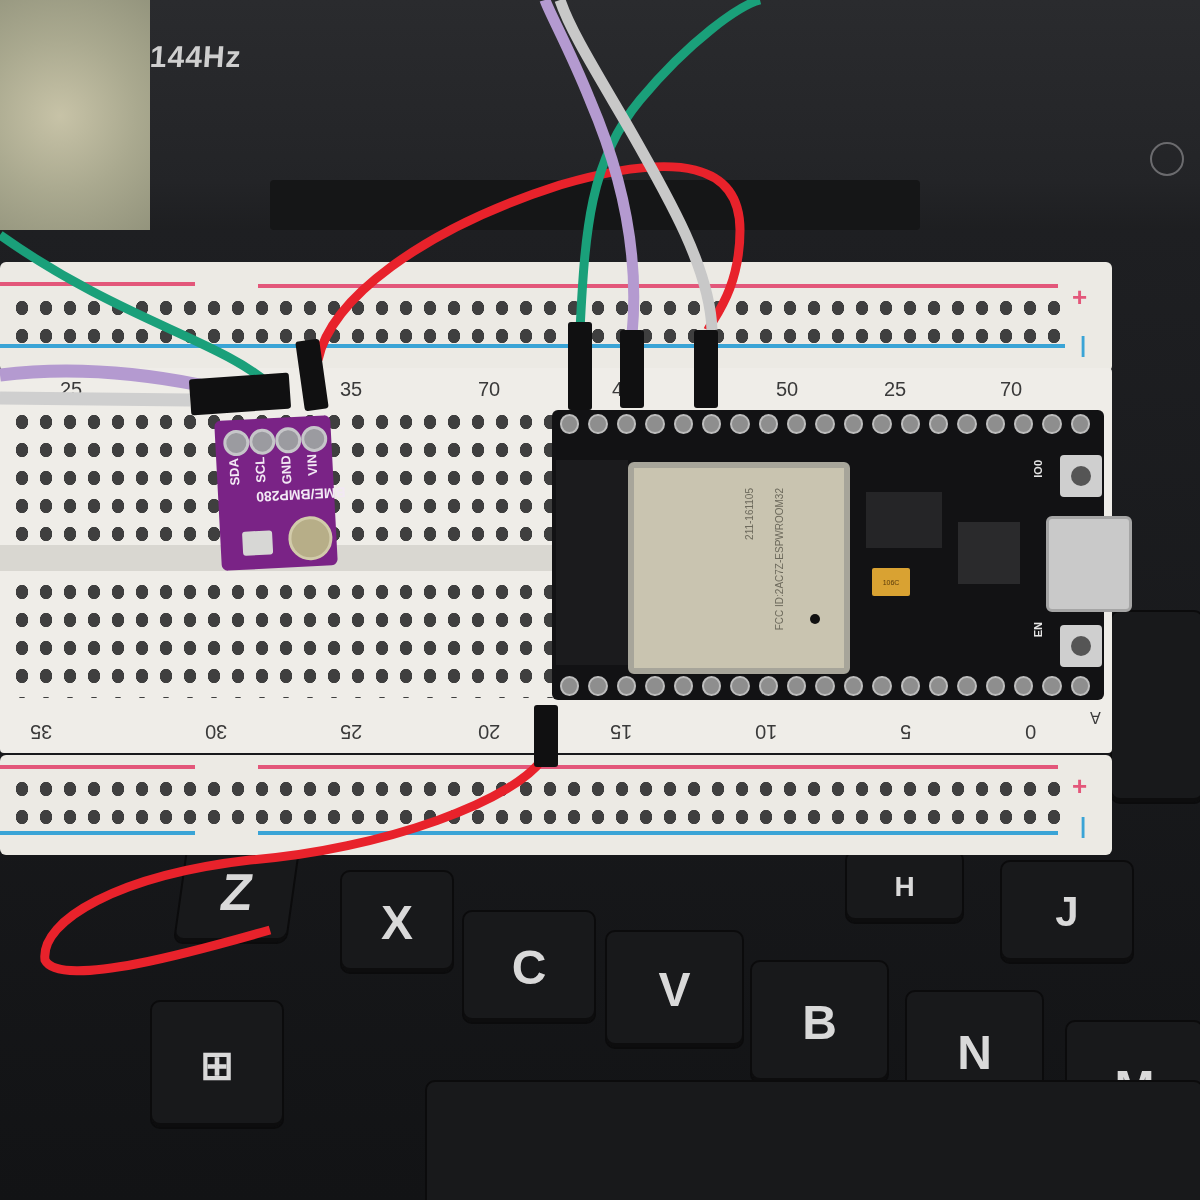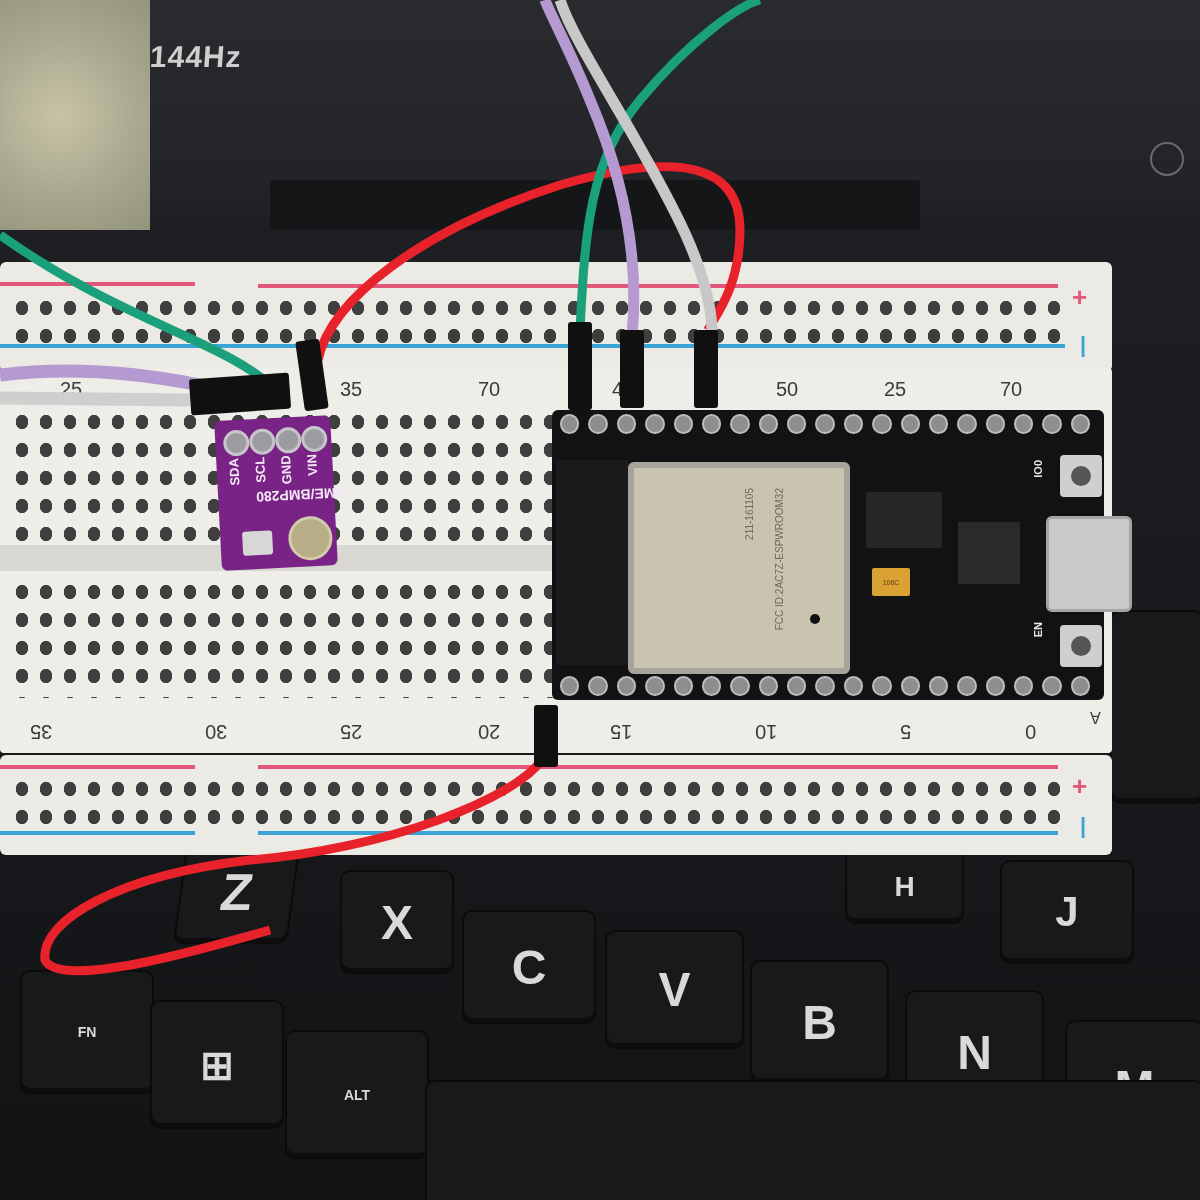--- a/index.html
+++ b/index.html
@@ -76,28 +76,22 @@
     </div>
   <div class="key" style="left:1065px;top:790px;width:135px;height:130px;font-size:48px;">
       <span>M</span>
     </div>
   <div class="key" style="left:845px;top:620px;width:115px;height:70px;font-size:28px;">
       <span>H</span>
     </div>
   <div class="key" style="left:1000px;top:630px;width:130px;height:100px;font-size:42px;">
       <span>J</span>
     </div>
-  <div class="key" style="left:20px;top:740px;width:130px;height:120px;font-size:14px;">
-      <span>FN</span>
-    </div>
   <div class="key" style="left:150px;top:770px;width:130px;height:125px;font-size:40px;">
       <span>⊞</span>
-    </div>
-  <div class="key" style="left:285px;top:800px;width:140px;height:125px;font-size:14px;">
-      <span>ALT</span>
     </div>
   <div class="key" style="left:425px;top:850px;width:775px;height:150px;"></div>
   <div class="key" style="left:1110px;top:380px;width:90px;height:190px;font-size:30px;"></div>
 </div>
 
 <div class="rail" style="top:262px;height:110px;">
   <div class="redline" style="left:0;top:20px;width:195px;"></div>
   <div class="redline" style="left:258px;top:22px;width:800px;"></div>
   <div class="holes" style="left:10px;top:32px;width:1050px;height:56px;"></div>
   <div class="blueline" style="left:0;top:82px;width:1065px;"></div>

